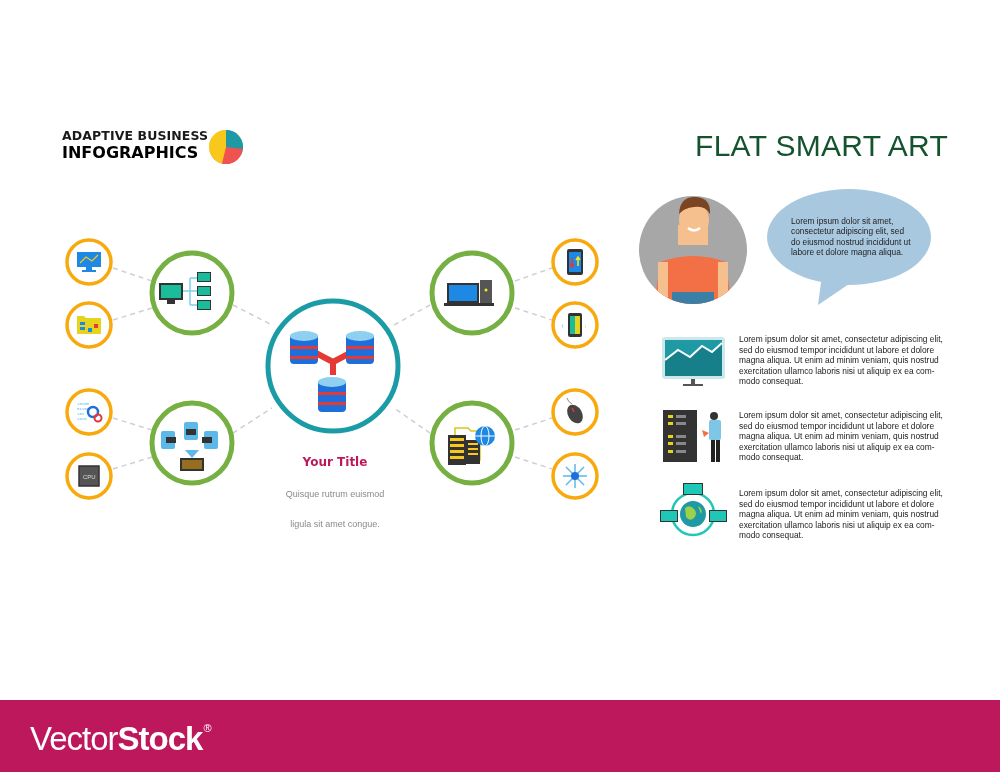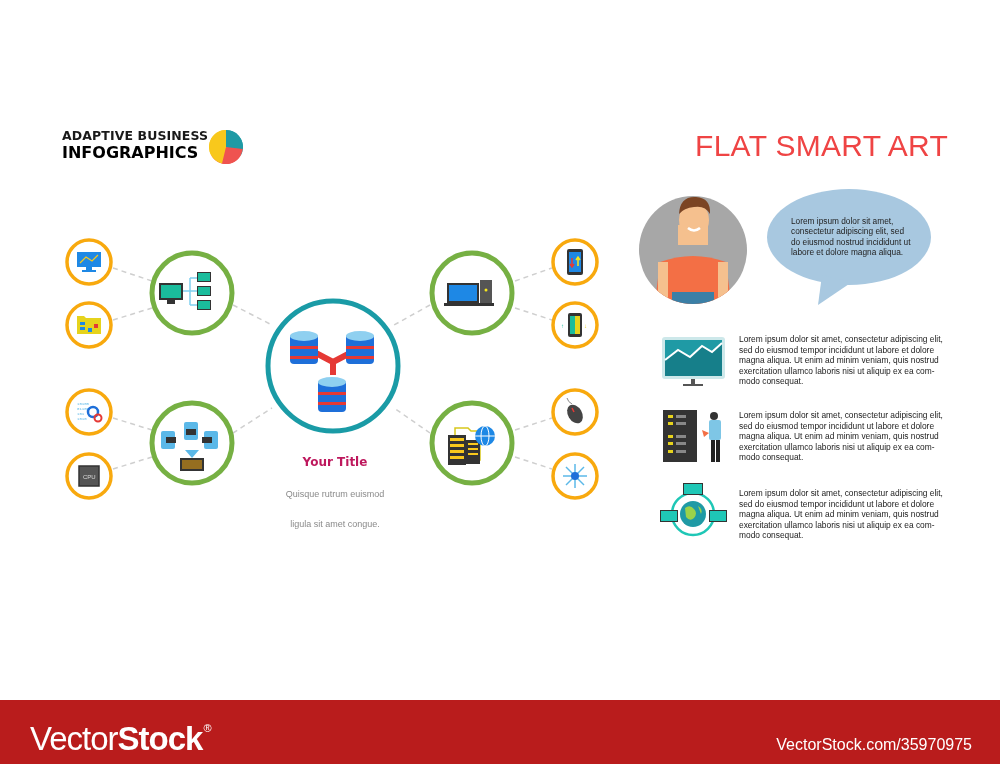--- a/index.html
+++ b/index.html
@@ -2,28 +2,28 @@
 <html><head>
 <meta charset="utf-8">
 <style>
   * { box-sizing: border-box; margin: 0; padding: 0; }
   html, body { width: 1000px; height: 780px; background: #ffffff; overflow: hidden; font-family: "Liberation Sans", sans-serif; }
   .canvas { position: relative; width: 1000px; height: 548px; background: #ffffff; }
   .brand { position: absolute; left: 62px; top: 128px; }
   .brand-line1 { font-family: "DejaVu Sans", sans-serif; font-weight: bold; font-size: 12.5px; color: #1a1a1a; letter-spacing: 0.1px; line-height: 15px; }
   .brand-line2 { font-family: "DejaVu Sans", sans-serif; font-weight: bold; font-size: 16px; color: #000000; line-height: 19px; }
   .brand-pie { position: absolute; left: 208px; top: 129px; }
-  .main-title { position: absolute; left: 695px; top: 129px; font-size: 30px; color: #ef4444; letter-spacing: 0.3px; }
+  .main-title { position: absolute; left: 695px; top: 129px; font-size: 30px; color: #14532d; letter-spacing: 0.3px; }
   svg.diagram { position: absolute; left: 0; top: 0; }
   .center-caption { position: absolute; left: 260px; top: 455px; width: 150px; text-align: center; }
   .center-title { font-family: "DejaVu Sans", sans-serif; font-weight: bold; font-size: 12px; color: #be185d; }
   .center-sub { font-size: 9px; color: #8a8a8a; line-height: 10px; margin-top: 20px; }
   .speech-text { position: absolute; left: 791px; top: 216px; width: 130px; font-size: 8.3px; line-height: 10.4px; color: #222; }
   .feature-text { position: absolute; left: 739px; width: 215px; font-size: 8.4px; line-height: 10.6px; color: #222; }
-  .footer { position: absolute; left: 0; top: 700px; width: 1000px; height: 64px; background: #b91c1c; }
+  .footer { position: absolute; left: 0; top: 700px; width: 1000px; height: 72px; background: #be185d; }
   .footer-logo { position: absolute; left: 30px; top: 20px; color: #ffffff; font-size: 33px; letter-spacing: -1px; }
   .footer-logo .thin { font-weight: normal; }
   .footer-logo .bold { font-weight: bold; }
   .footer-logo sup { font-size: 11px; vertical-align: top; position: relative; top: 2px; margin-left: 1px; }
   .footer-url { position: absolute; right: 28px; top: 36px; color: #ffffff; font-size: 16px; }
 </style>
 </head>
 <body>
 
 <div class="canvas">
@@ -318,14 +318,13 @@
     <div>magna aliqua. Ut enim ad minim veniam, quis nostrud</div>
     <div>exercitation ullamco laboris nisi ut aliquip ex ea com-</div>
     <div>modo consequat.</div>
   </div>
 </div>
 
 <div class="footer">
   <div class="footer-logo">
     <span class="thin">Vector</span><span class="bold">Stock</span><sup>®</sup>
   </div>
-  <div class="footer-url">VectorStock.com/35970975</div>
 </div>
 
 </body></html>

